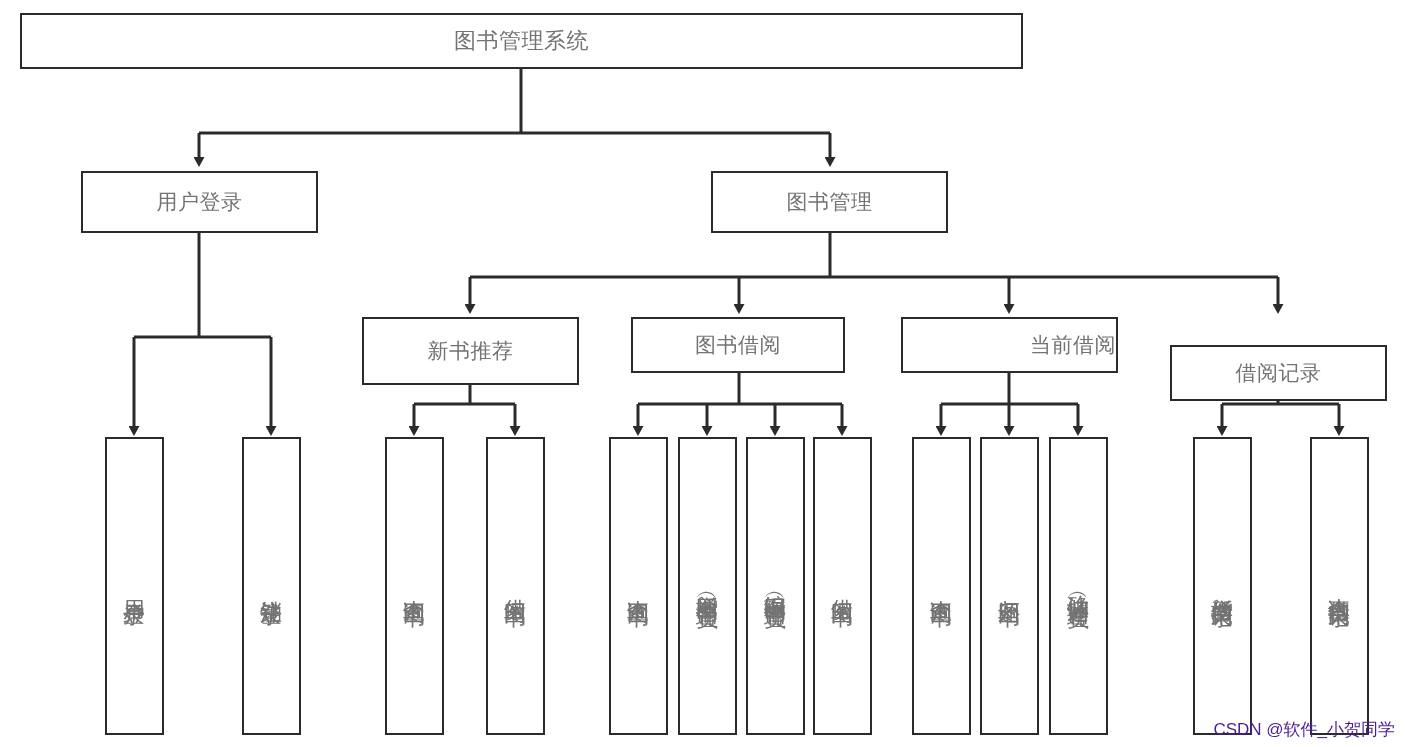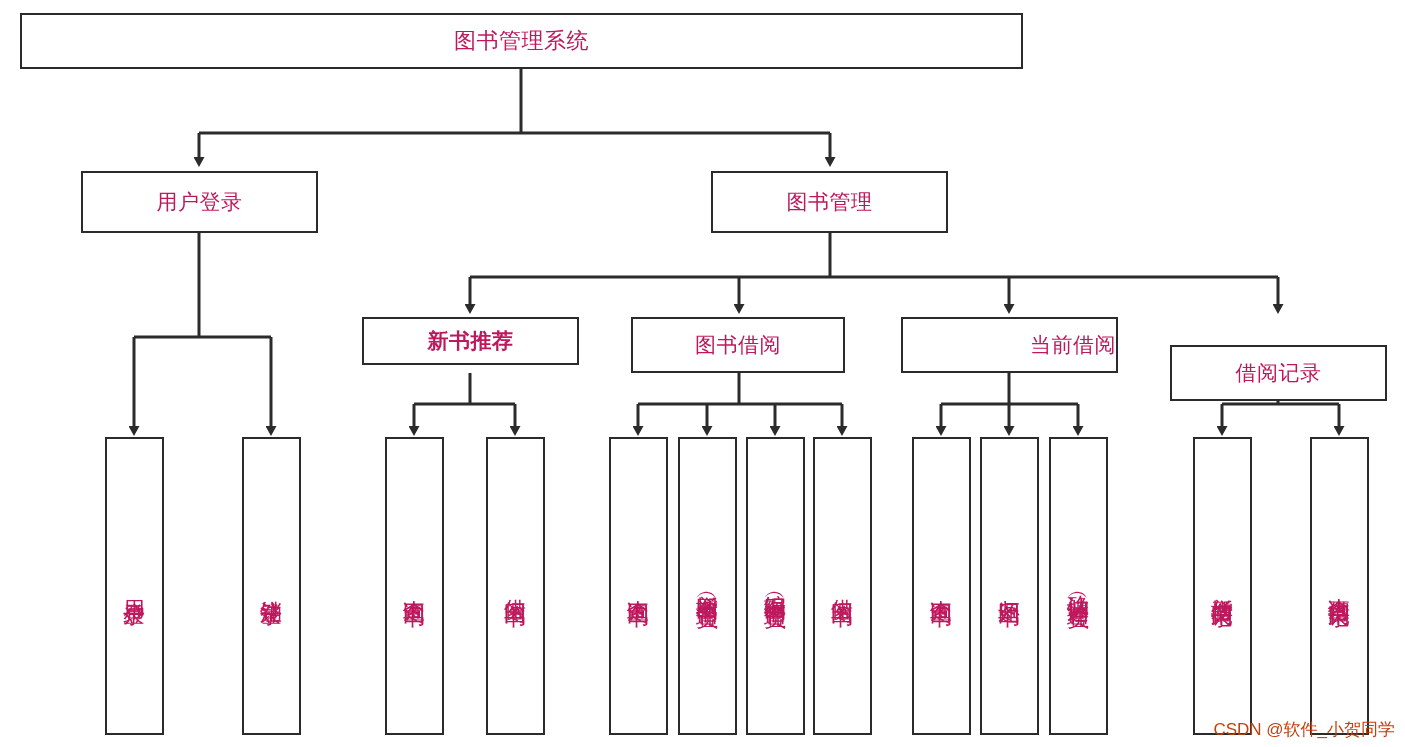--- a/index.html
+++ b/index.html
@@ -26,21 +26,21 @@
     pointer-events: none;
   }
   .node {
     position: absolute;
     box-sizing: border-box;
     background: #ffffff;
     border: 2px solid #2b2b2b;
     display: flex;
     align-items: center;
     justify-content: center;
-    color: #be185d;
+    color: #737373;
   }
   .node .label {
     text-align: center;
     line-height: 1.18;
     letter-spacing: 0.5px;
   }
   
   .node.h .label {
     font-size: 21px;
     white-space: nowrap;
@@ -59,21 +59,21 @@
     font-size: 22px;
     line-height: 1.05;
     letter-spacing: 2px;
     white-space: nowrap;
   }
   .watermark {
     position: absolute;
     right: 10px;
     bottom: 6px;
     font-size: 17px;
-    color: #c2410c;
+    color: #4c1d95;
     white-space: nowrap;
     user-select: none;
   }
 </style>
 </head>
 <body>
 
 <div id="canvas">
 
   <svg class="wires" viewBox="0 0 1405 747">
@@ -131,21 +131,21 @@
   </div>
 
   <div class="node h" style="left:81px; top:171px; width:237px; height:62px;">
     <span class="label">用户登录</span>
   </div>
 
   <div class="node h" style="left:711px; top:171px; width:237px; height:62px;">
     <span class="label">图书管理</span>
   </div>
 
-  <div class="node h" style="left:362px; top:317px; width:217px; height:48px;font-weight:bold;">
+  <div class="node h" style="left:362px; top:317px; width:217px; height:68px;">
     <span class="label">新书推荐</span>
   </div>
 
   <div class="node h" style="left:631px; top:317px; width:214px; height:56px;">
     <span class="label">图书借阅</span>
   </div>
 
   <div class="node h" style="left:901px; top:317px; width:217px; height:56px;justify-content:flex-end;">
     <span class="label">当前借阅</span>
   </div>

